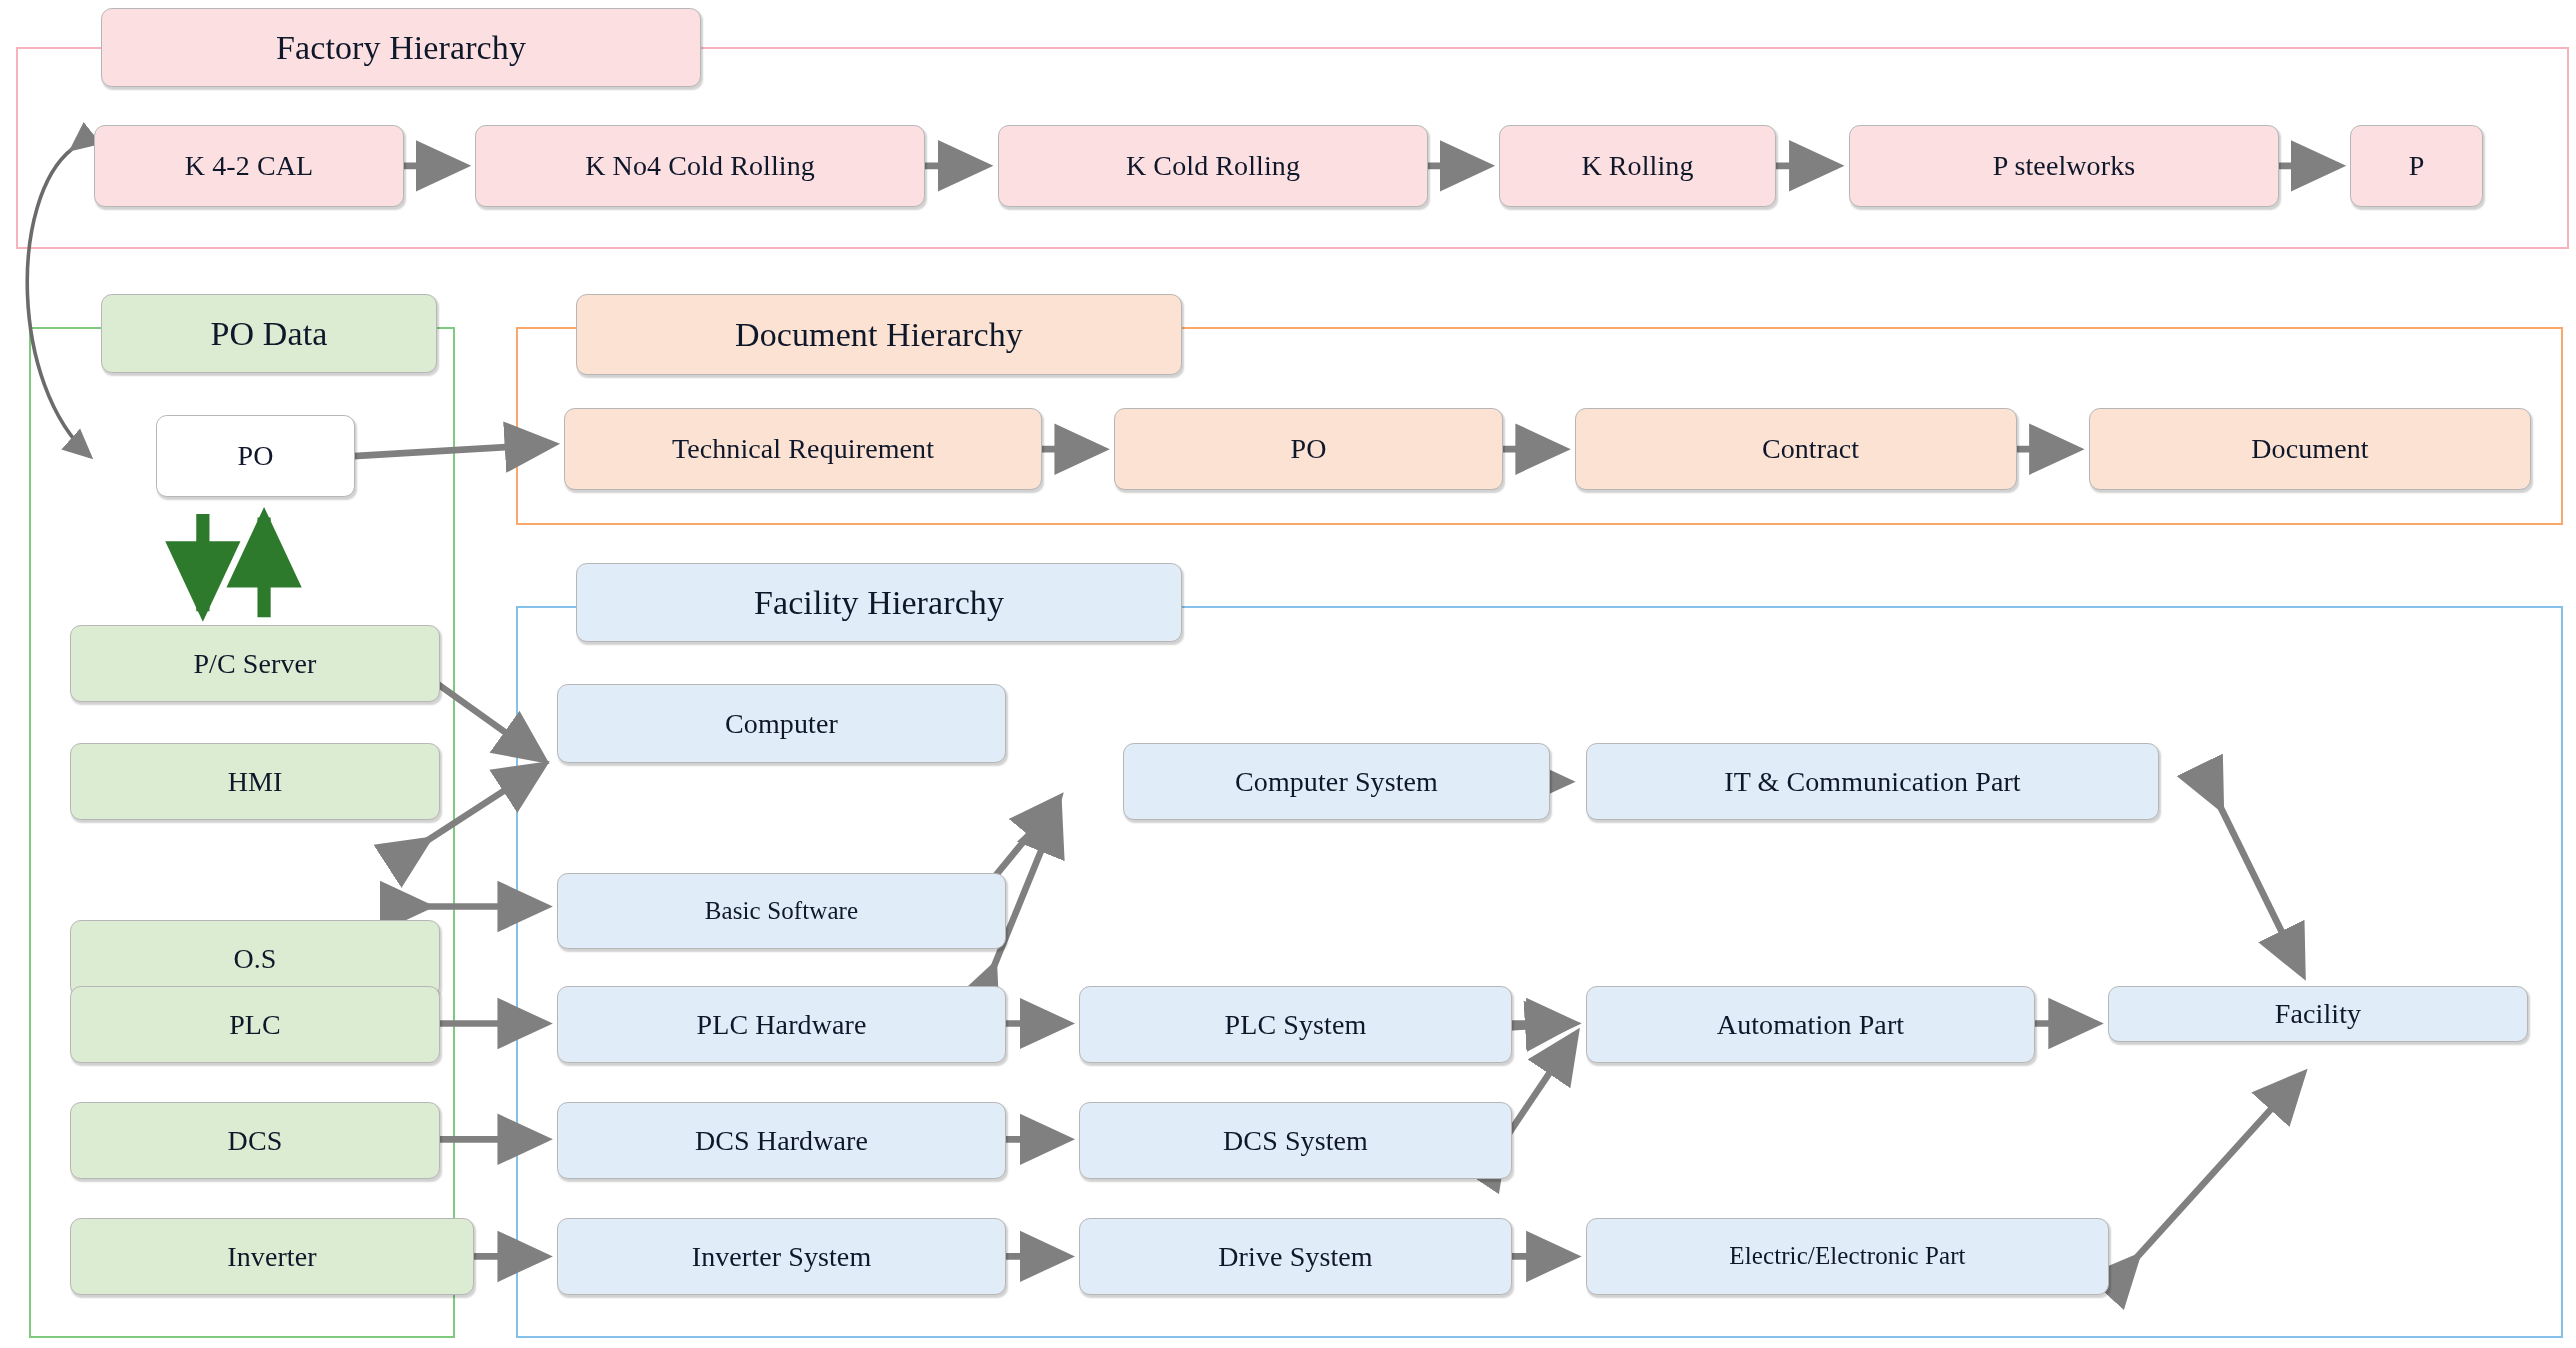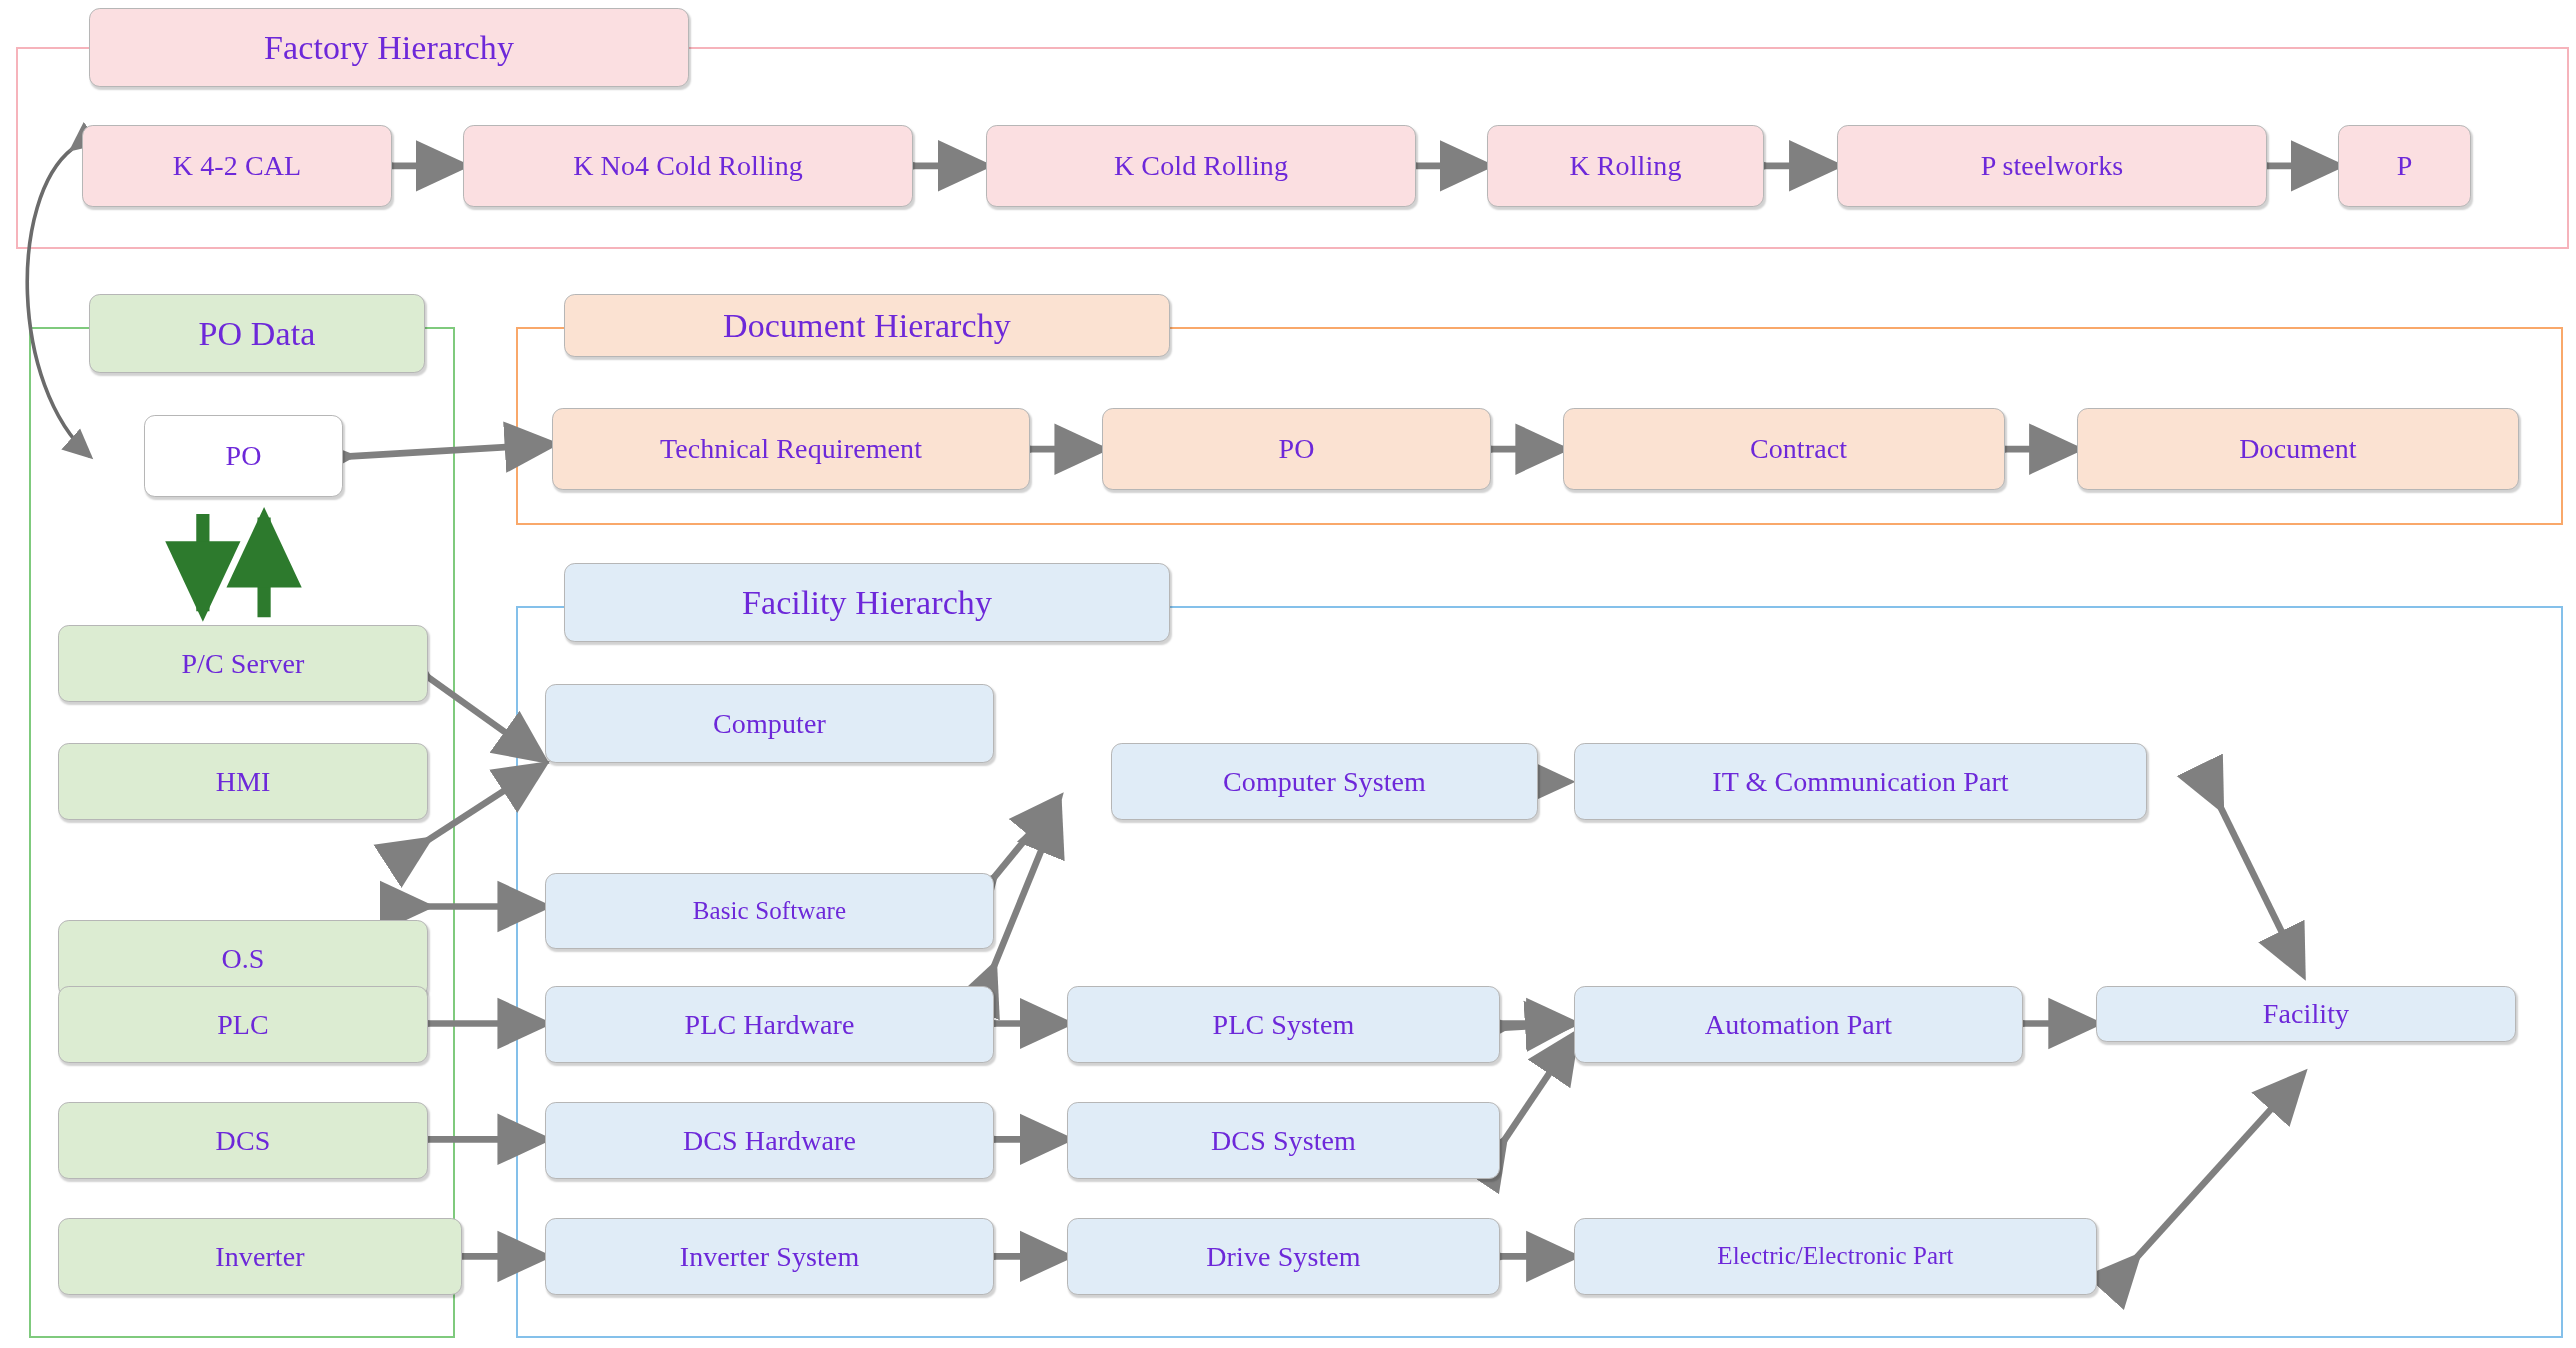--- a/index.html
+++ b/index.html
@@ -13,26 +13,27 @@
   .frame-doc     {border:2.4px solid #f9a86a;}
   .frame-facility{border:2.4px solid #84c0ea;}
 
   
   .node{
     position:absolute;box-sizing:border-box;
     display:flex;align-items:center;justify-content:center;
     text-align:center;
     border:1.8px solid #b6b6b6;
     border-radius:10.8px;
-    color:#6d28d9;
+    color:#0f172a;
     font-family:"Liberation Serif",serif;
     box-shadow:1.8px 2.4px 1.8px rgba(0,0,0,0.18);
     line-height:1.05;
     padding:0 6px;
     letter-spacing:0.1px;
+    margin-left:12px;
   }
   .pink   {background:#fbdfe1;}
   .green  {background:#dcecd2;}
   .orange {background:#fbe2d2;}
   .blue   {background:#e0ecf7;}
   .white  {background:#ffffff;}
 
   .title-node{font-size:34px;}
   .item-node {font-size:28px;}
   .item-sm   {font-size:25px;}
@@ -127,21 +128,21 @@
 
   <div class="node white item-node" style="left:144px; top:415px; width:199px; height:82px;">PO</div>
 
   <div class="node green item-node" style="left:58px; top:625px; width:370px; height:77px;">P/C Server</div>
   <div class="node green item-node" style="left:58px; top:743px; width:370px; height:77px;">HMI</div>
   <div class="node green item-node" style="left:58px; top:920px; width:370px; height:77px;">O.S</div>
   <div class="node green item-node" style="left:58px; top:986px; width:370px; height:77px;">PLC</div>
   <div class="node green item-node" style="left:58px; top:1102px; width:370px; height:77px;">DCS</div>
   <div class="node green item-node" style="left:58px; top:1218px; width:404px; height:77px;">Inverter</div>
 
-  <div class="node orange title-node" style="left:564px; top:294px; width:606px; height:63px;">Document Hierarchy</div>
+  <div class="node orange title-node" style="left:564px; top:294px; width:606px; height:81px;">Document Hierarchy</div>
 
   <div class="node orange item-node" style="left:552px; top:408px; width:478px; height:82px;">Technical Requirement</div>
   <div class="node orange item-node" style="left:1102px; top:408px; width:389px; height:82px;">PO</div>
   <div class="node orange item-node" style="left:1563px; top:408px; width:442px; height:82px;padding-left:35px;">Contract</div>
   <div class="node orange item-node" style="left:2077px; top:408px; width:442px; height:82px;">Document</div>
 
   <div class="node blue title-node" style="left:564px; top:563px; width:606px; height:79px;">Facility Hierarchy</div>
 
   <div class="node blue item-node" style="left:545px; top:684px; width:449px; height:79px;">Computer</div>
   <div class="node blue item-sm" style="left:545px; top:873px; width:449px; height:76px;">Basic Software</div>

